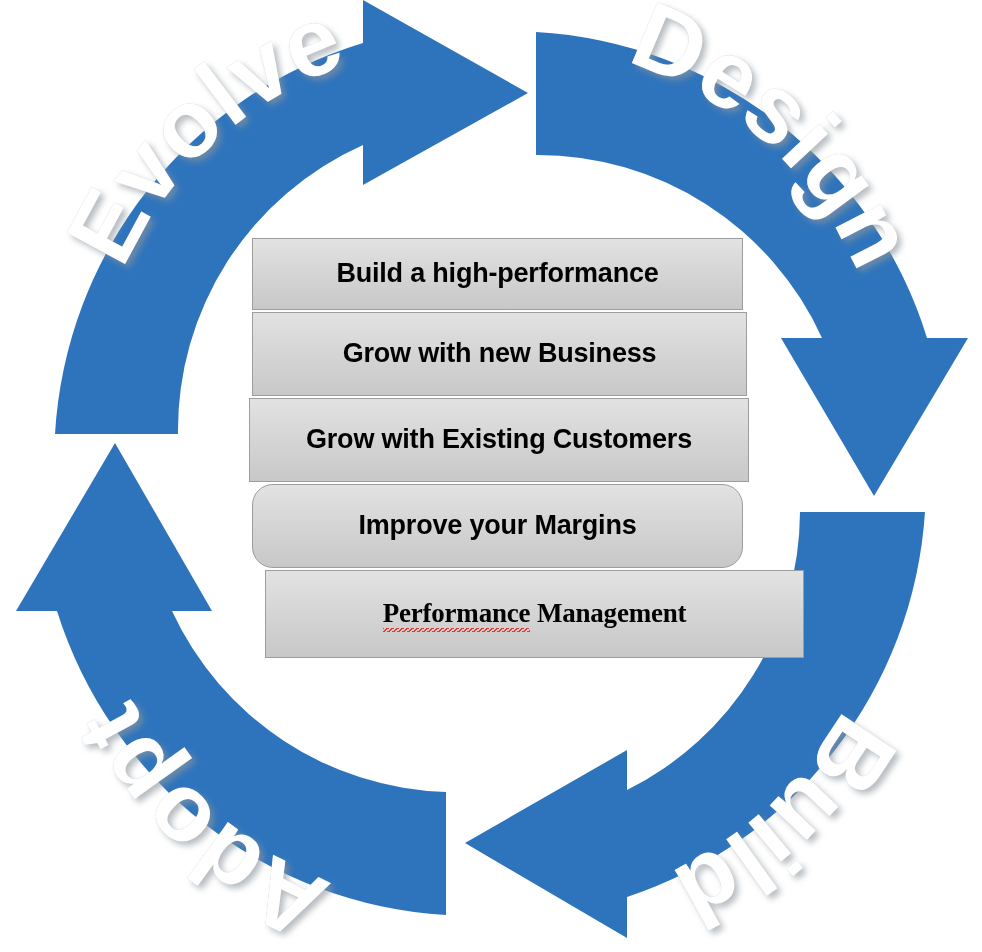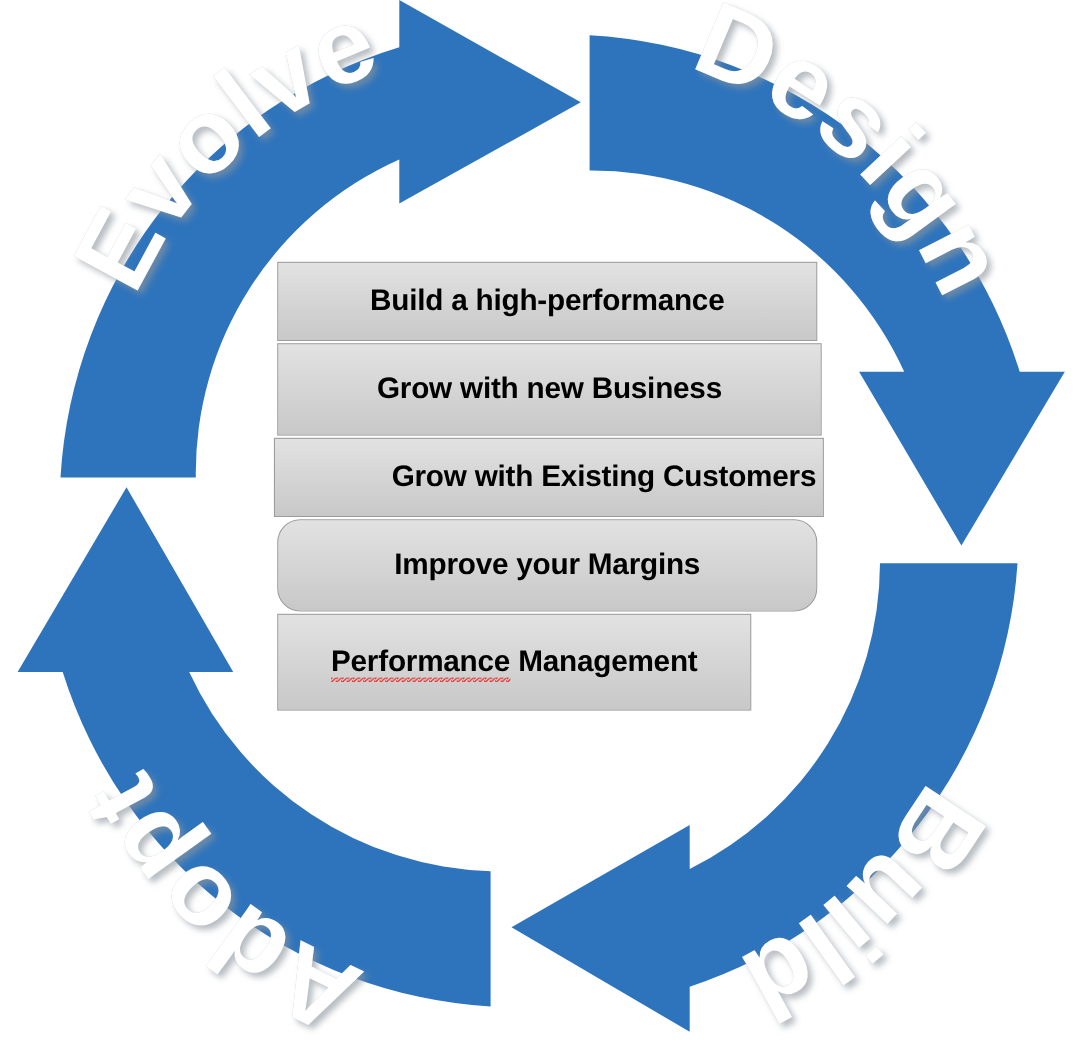--- a/index.html
+++ b/index.html
@@ -68,23 +68,23 @@
     justify-content: center;
     letter-spacing: -0.2px;
   }
   .step-box .txt {
     display: inline-block;
     padding: 0 6px;
   }
   
   .b0 { width: 491px; height: 72px; margin-left: 3px; }
   .b1 { width: 495px; height: 84px; margin-left: 3px; margin-top: 2px; }
-  .b2 { width: 500px; height: 72px; margin-left: 0px;  margin-top: 2px; justify-content: flex-end; }
+  .b2 { width: 500px; height: 84px; margin-left: 0px;  margin-top: 2px; }
   .b3 { width: 491px; height: 84px; margin-left: 3px; margin-top: 2px; border-radius: 21px; }
-  .b4 { width: 431px; height: 88px; margin-left: 3px; margin-top: 2px; }
+  .b4 { width: 539px; height: 88px; margin-left: 16px; margin-top: 2px; font-family: Liberation Serif, serif; }
 
   
   .misspelled {
     position: relative;
     display: inline-block;
   }
   .misspelled::after {
     content: "";
     position: absolute;
     left: 0;

